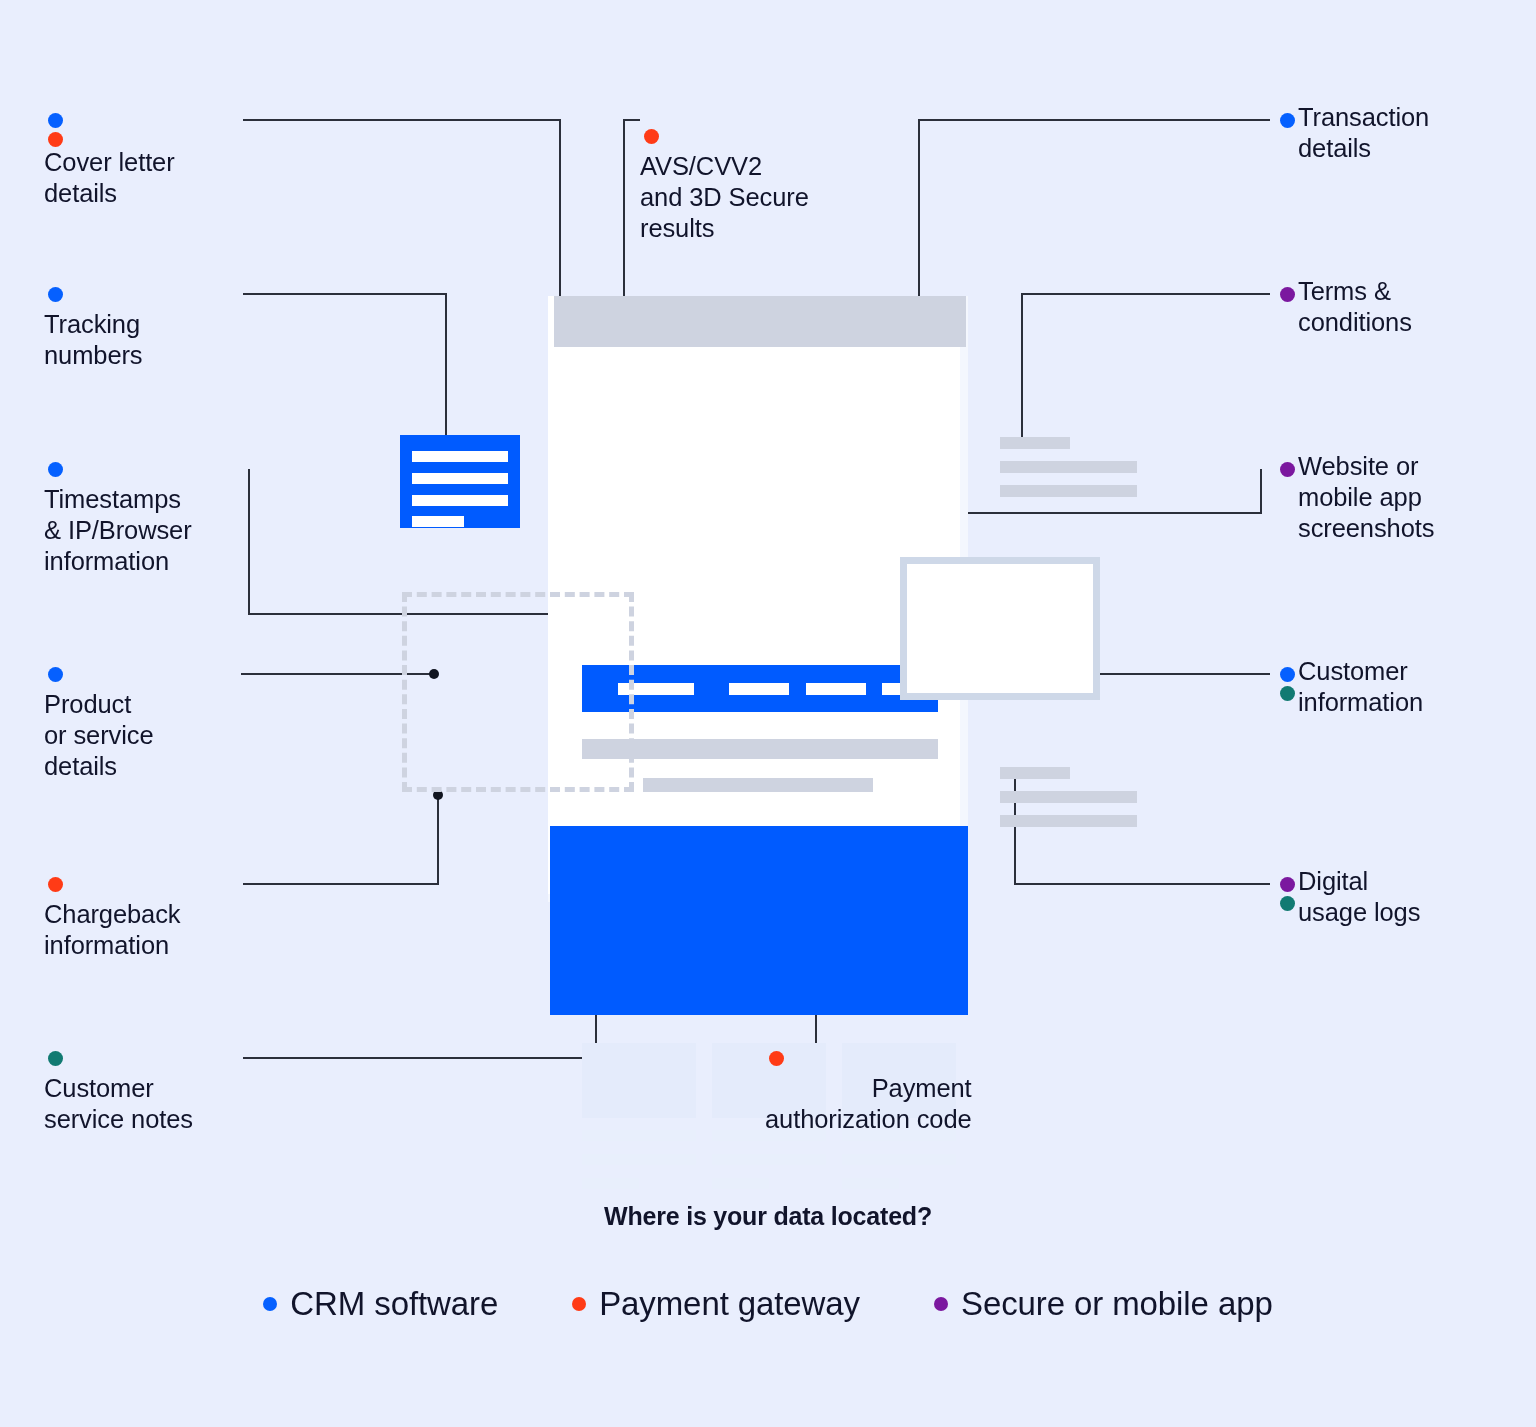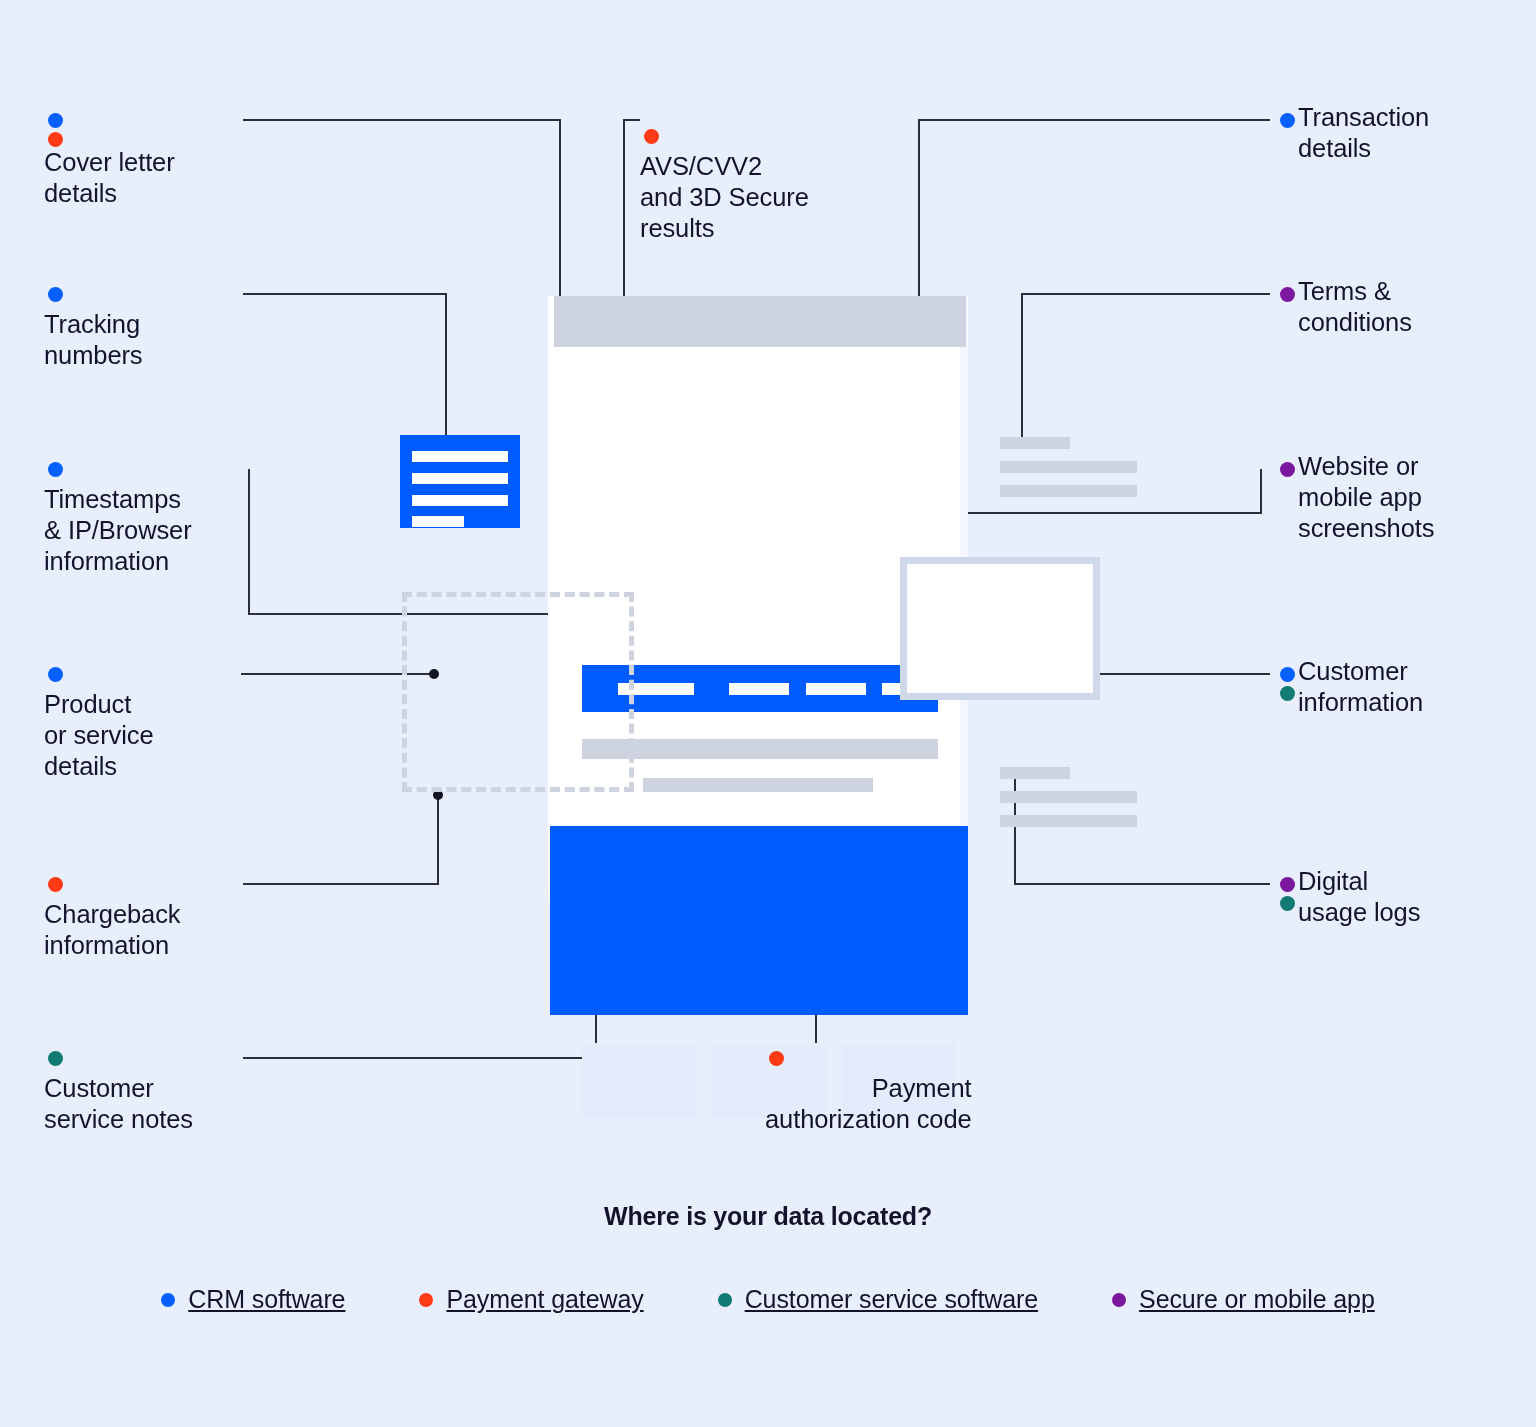--- a/index.html
+++ b/index.html
@@ -53,21 +53,21 @@
   .bargroup div{background:#ced3e0;}
   .bargroup .b-short{width:70px;height:12px;}
   .bargroup .b-long{width:137px;height:12px;margin-top:12px;}
 
   
   #footer-title{position:absolute;left:0;top:1202px;width:1536px;text-align:center;
                 font-size:25px;font-weight:bold;letter-spacing:-0.2px;}
   #legend{position:absolute;left:0;top:1285px;width:1536px;display:flex;justify-content:center;gap:74px;}
   .leg{display:flex;align-items:center;gap:13px;}
   .leg .dot{width:14px;height:14px;}
-  .leg span.lt{font-size:25px;letter-spacing:-0.1px;text-decoration:underline;}
+  .leg span.lt{font-size:33px;letter-spacing:-0.1px;}
 </style>
 </head>
 <body>
 
 <div id="stage">
 
   <svg id="wires" viewBox="0 0 1536 1427">
     <g fill="none" stroke="#2b2f3b" stroke-width="2">
 
       <path d="M243,120 L560,120 L560,466"></path>
@@ -288,22 +288,18 @@
   <div id="legend">
     <div class="leg">
       <span class="dot" style="background:#0560ff;"></span>
       <span class="lt">CRM software</span>
     </div>
     <div class="leg">
       <span class="dot" style="background:#ff3b16;"></span>
       <span class="lt">Payment gateway</span>
     </div>
     <div class="leg">
-      <span class="dot" style="background:#117a72;"></span>
-      <span class="lt">Customer service software</span>
-    </div>
-    <div class="leg">
       <span class="dot" style="background:#7b189f;"></span>
       <span class="lt">Secure or mobile app</span>
     </div>
   </div>
 
 </div>
 
 </body></html>

